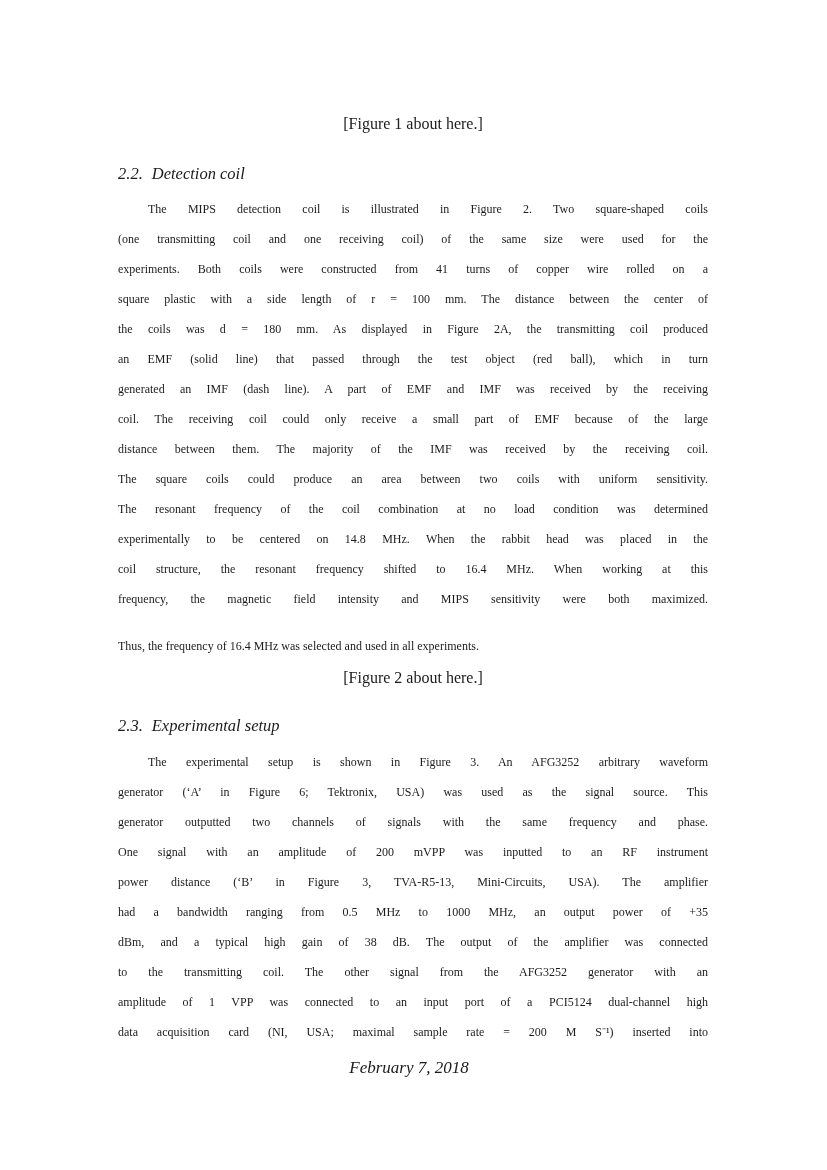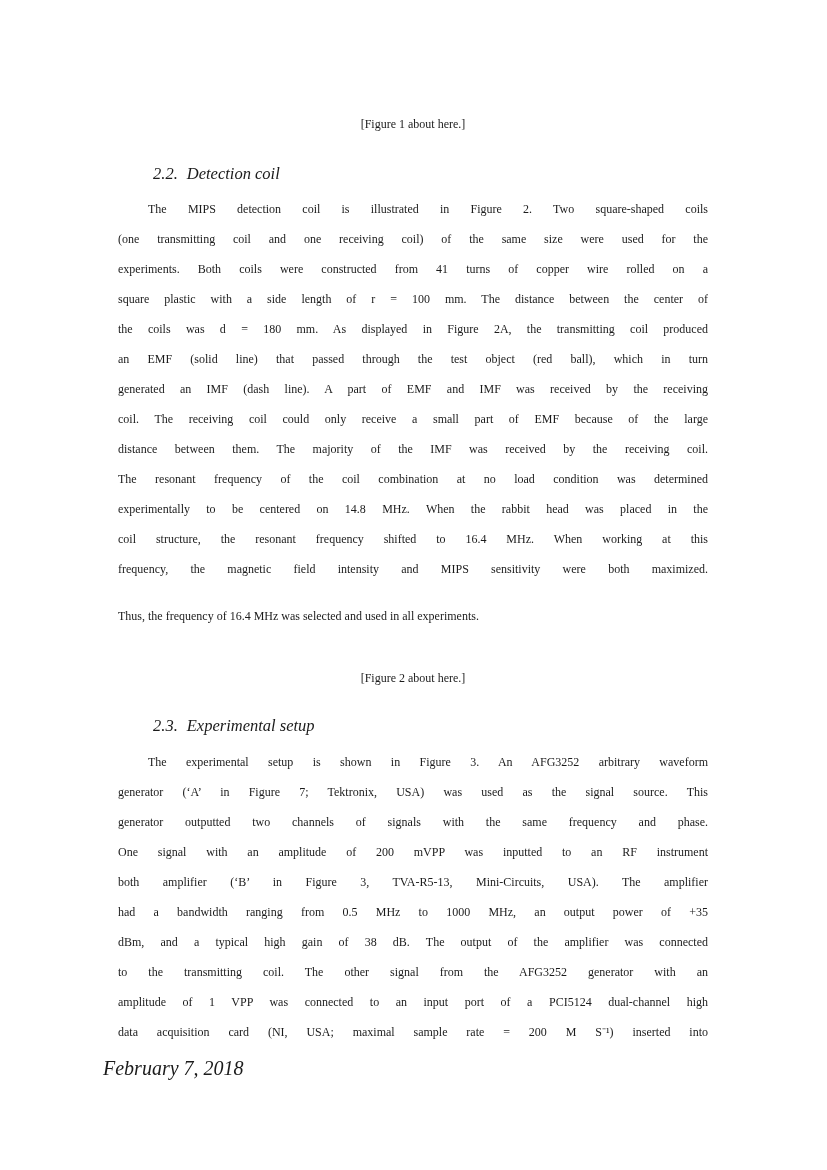--- a/index.html
+++ b/index.html
@@ -11,47 +11,46 @@
   .page {
     position: relative;
     width: 827px; height: 1170px;
     background: #ffffff;
     color: #1b1b1b;
     overflow: hidden;
   }
   .fig-marker {
     position: absolute; left: 118px; width: 590px;
     text-align: center;
-    font-size: 12px; line-height: 20px;
+    font-size: 16px; line-height: 20px;
   }
   .sec-heading {
     position: absolute; left: 118px; width: 590px;
     font-style: italic;
     font-size: 16.5px; line-height: 22px;
     white-space: nowrap;
-    margin-left: 35px;
   }
   .sec-heading .sec-num { margin-right: 9px; }
   .para {
     position: absolute; left: 118px; width: 590px;
     font-size: 12px;
   }
   .jline {
     height: 30px; line-height: 30px;
     text-align: justify;
     text-align-last: justify;
     overflow: hidden;
   }
   .jline.indent { padding-left: 30px; }
   .jline.end { text-align-last: left; margin-top: 17px; }
   .footer-date {
-    position: absolute; left: 103px; width: 590px; top: 1058px;
-    text-align: left;
+    position: absolute; left: 114px; width: 590px; top: 1058px;
+    text-align: center;
     font-style: italic;
-    font-size: 20px; line-height: 20px;
+    font-size: 17px; line-height: 20px;
   }
 </style>
 </head>
 <body>
 
 <div class="page">
 
   <div class="fig-marker" style="top:114px">[Figure 1 about here.]</div>
 
   <div class="sec-heading" style="top:163px">
@@ -61,39 +60,40 @@
   <div class="para" style="top:194px">
     <div class="jline indent">The MIPS detection coil is illustrated in Figure 2. Two square-shaped coils</div>
     <div class="jline">(one transmitting coil and one receiving coil) of the same size were used for the</div>
     <div class="jline">experiments. Both coils were constructed from 41 turns of copper wire rolled on a</div>
     <div class="jline">square plastic with a side length of r = 100 mm. The distance between the center of</div>
     <div class="jline">the coils was d = 180 mm. As displayed in Figure 2A, the transmitting coil produced</div>
     <div class="jline">an EMF (solid line) that passed through the test object (red ball), which in turn</div>
     <div class="jline">generated an IMF (dash line). A part of EMF and IMF was received by the receiving</div>
     <div class="jline">coil. The receiving coil could only receive a small part of EMF because of the large</div>
     <div class="jline">distance between them. The majority of the IMF was received by the receiving coil.</div>
+    <div class="jline">The square coils could produce an area between two coils with uniform sensitivity.</div>
     <div class="jline">The resonant frequency of the coil combination at no load condition was determined</div>
     <div class="jline">experimentally to be centered on 14.8 MHz. When the rabbit head was placed in the</div>
     <div class="jline">coil structure, the resonant frequency shifted to 16.4 MHz. When working at this</div>
     <div class="jline">frequency, the magnetic field intensity and MIPS sensitivity were both maximized.</div>
     <div class="jline end">Thus, the frequency of 16.4 MHz was selected and used in all experiments.</div>
   </div>
 
   <div class="fig-marker" style="top:668px">[Figure 2 about here.]</div>
 
   <div class="sec-heading" style="top:715px">
     <span class="sec-num">2.3.</span><span>Experimental setup</span>
   </div>
 
   <div class="para" style="top:747px">
     <div class="jline indent">The experimental setup is shown in Figure 3. An AFG3252 arbitrary waveform</div>
-    <div class="jline">generator (‘A’ in Figure 7; Tektronix, USA) was used as the signal source. This</div>
+    <div class="jline">generator (‘A’ in Figure 6; Tektronix, USA) was used as the signal source. This</div>
     <div class="jline">generator outputted two channels of signals with the same frequency and phase.</div>
     <div class="jline">One signal with an amplitude of 200 mVPP was inputted to an RF instrument</div>
-    <div class="jline">both amplifier (‘B’ in Figure 3, TVA-R5-13, Mini-Circuits, USA). The amplifier</div>
+    <div class="jline">power distance (‘B’ in Figure 3, TVA-R5-13, Mini-Circuits, USA). The amplifier</div>
     <div class="jline">had a bandwidth ranging from 0.5 MHz to 1000 MHz, an output power of +35</div>
     <div class="jline">dBm, and a typical high gain of 38 dB. The output of the amplifier was connected</div>
     <div class="jline">to the transmitting coil. The other signal from the AFG3252 generator with an</div>
     <div class="jline">amplitude of 1 VPP was connected to an input port of a PCI5124 dual-channel high</div>
     <div class="jline">data acquisition card (NI, USA; maximal sample rate = 200 M S⁻¹) inserted into</div>
   </div>
 
   <div class="footer-date">February 7, 2018</div>
 
 </div>

